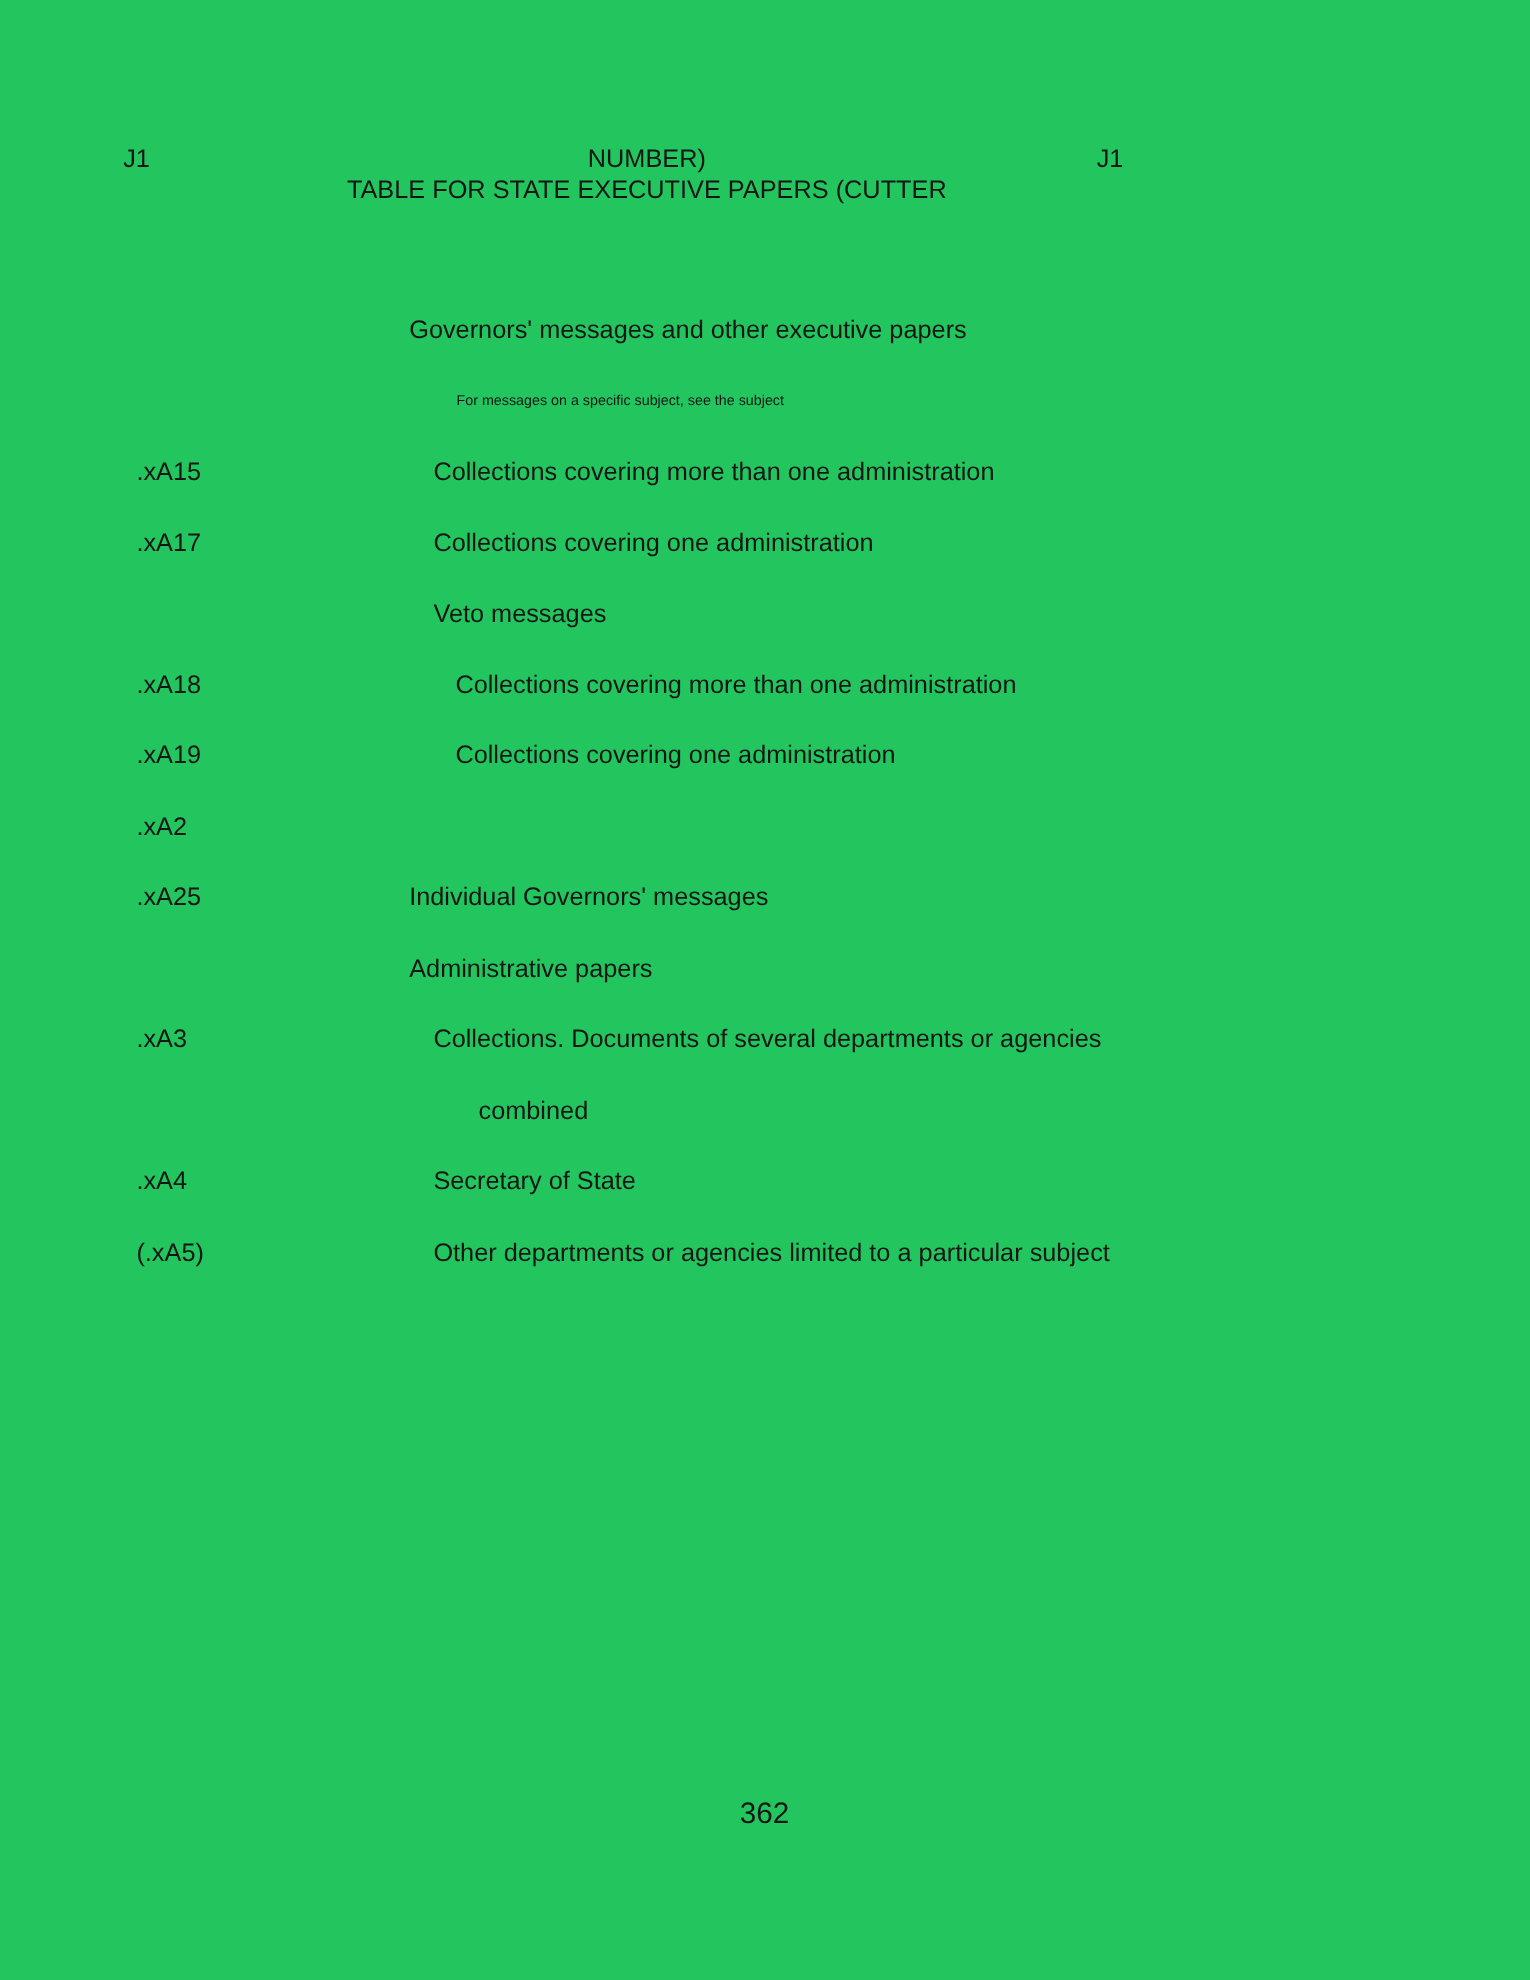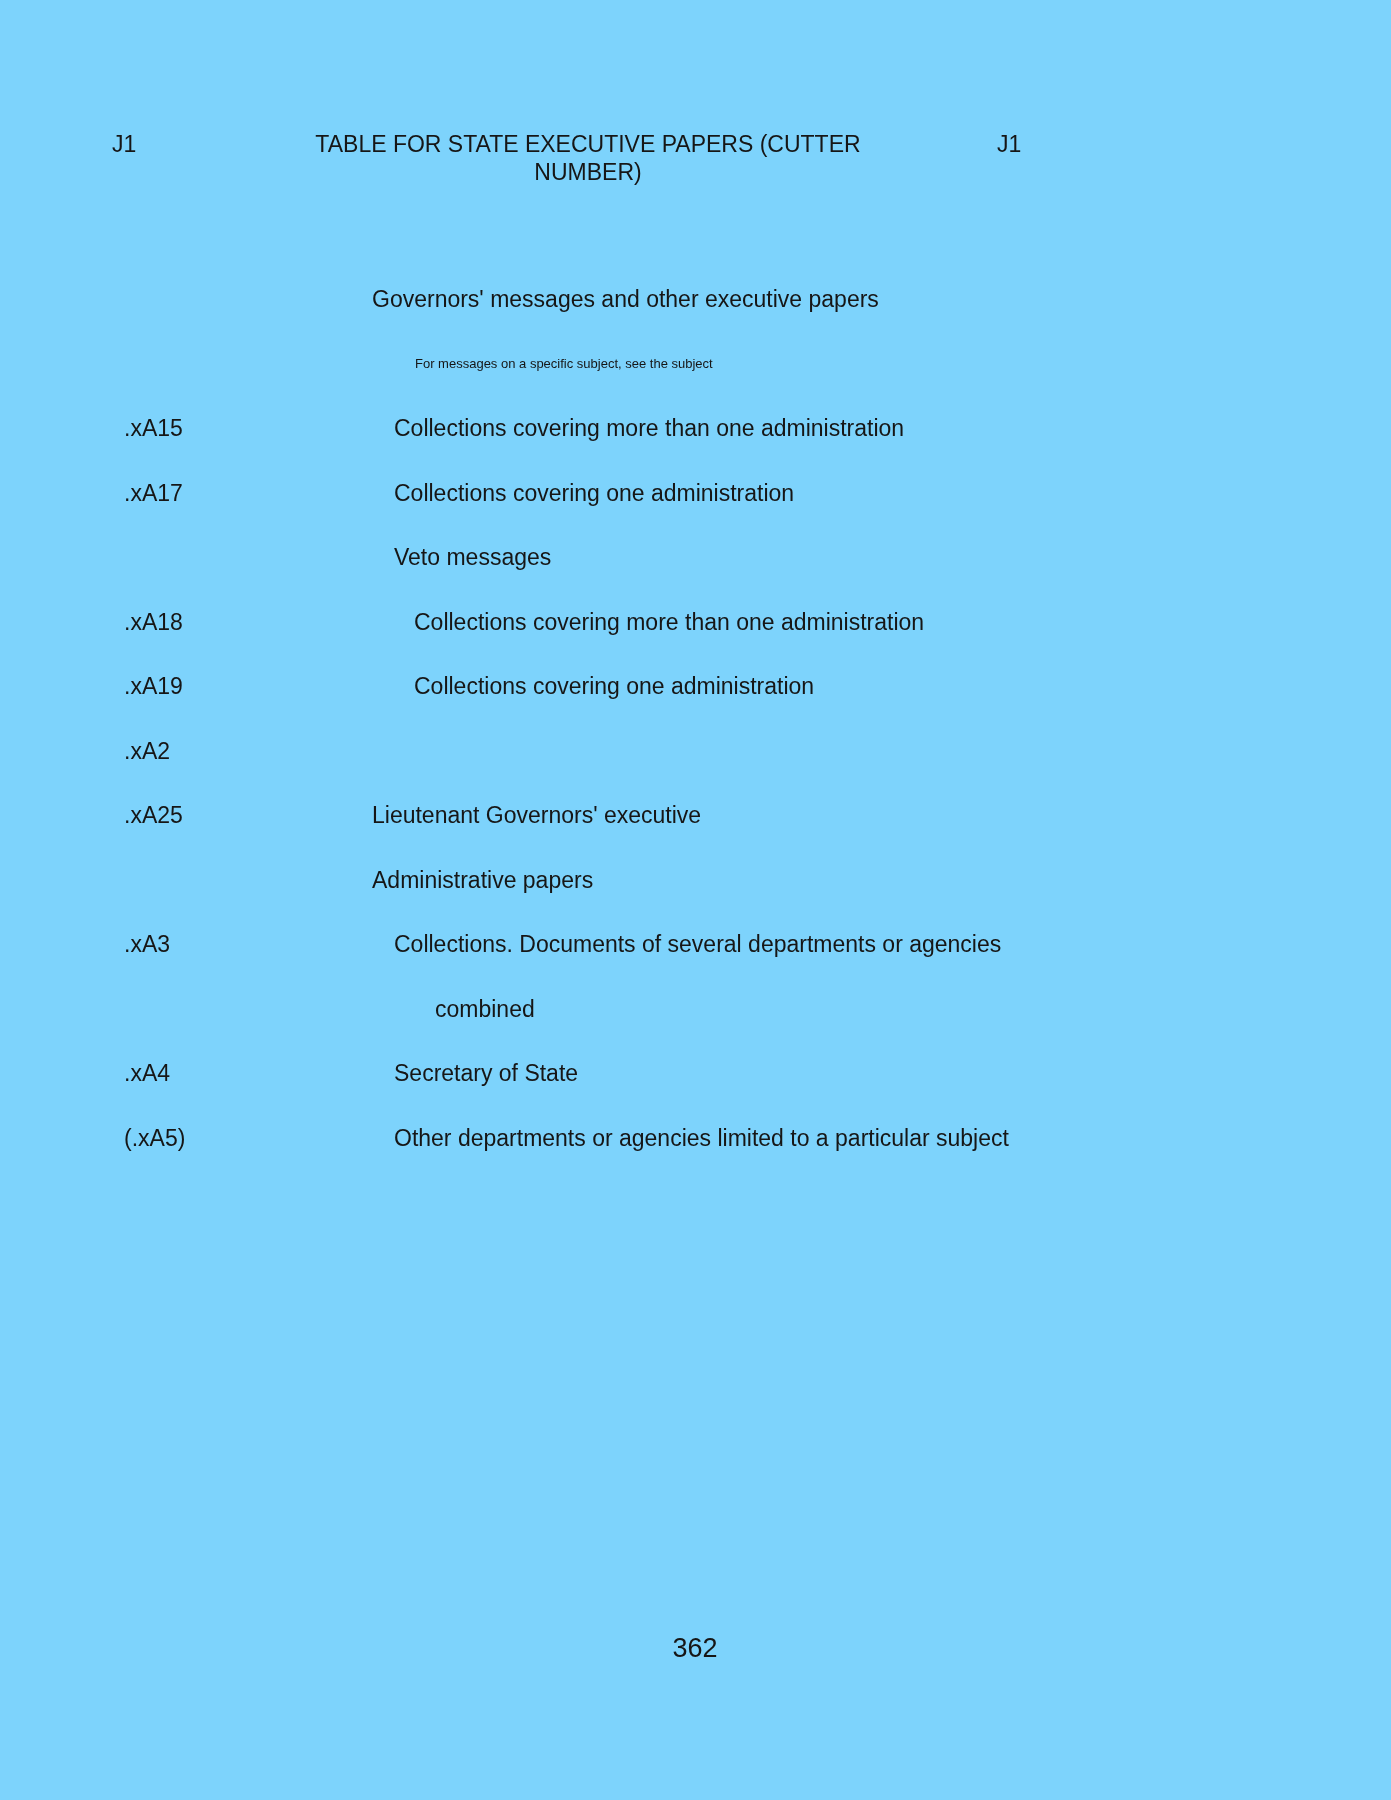--- a/index.html
+++ b/index.html
@@ -11,21 +11,21 @@
     height: 1800px;
     background: #ffffff;
     font-family: "Liberation Sans", sans-serif;
     color: #161616;
     position: relative;
     overflow: hidden;
   }
   .page {
     position: absolute;
     inset: 0;
-    background: #7dd3fc;
+    background: #22c55e;
   }
   .hdr-marker {
     position: absolute;
     top: 130px;
     font-size: 23px;
     line-height: 28px;
     white-space: pre;
   }
   .hdr-left  { left: 112px; }
   .hdr-right { left: 997px; }
@@ -81,22 +81,22 @@
   }
 </style>
 </head>
 <body>
 
 <div class="page">
 
   <span class="hdr-marker hdr-left">J1</span>
 
   <div class="title">
+    <div>NUMBER)</div>
     <div>TABLE FOR STATE EXECUTIVE PAPERS (CUTTER</div>
-    <div>NUMBER)</div>
   </div>
 
   <span class="hdr-marker hdr-right">J1</span>
 
   <div class="rows" id="rows-host">
       <div class="row">
         <span class="entry l1">Governors' messages and other executive papers</span>
       </div>
       <div class="row">
         <span class="entry note1 note">For messages on a specific subject, see the subject</span>
@@ -118,21 +118,21 @@
       </div>
       <div class="row">
         <span class="code">.xA19</span>
         <span class="entry l3">Collections covering one administration</span>
       </div>
       <div class="row">
         <span class="code">.xA2</span>
       </div>
       <div class="row">
         <span class="code">.xA25</span>
-        <span class="entry l1">Lieutenant Governors' executive</span>
+        <span class="entry l1">Individual Governors' messages</span>
       </div>
       <div class="row">
         <span class="entry l1">Administrative papers</span>
       </div>
       <div class="row">
         <span class="code">.xA3</span>
         <span class="entry l2">Collections. Documents of several departments or agencies</span>
       </div>
       <div class="row">
         <span class="entry cont">combined</span>

